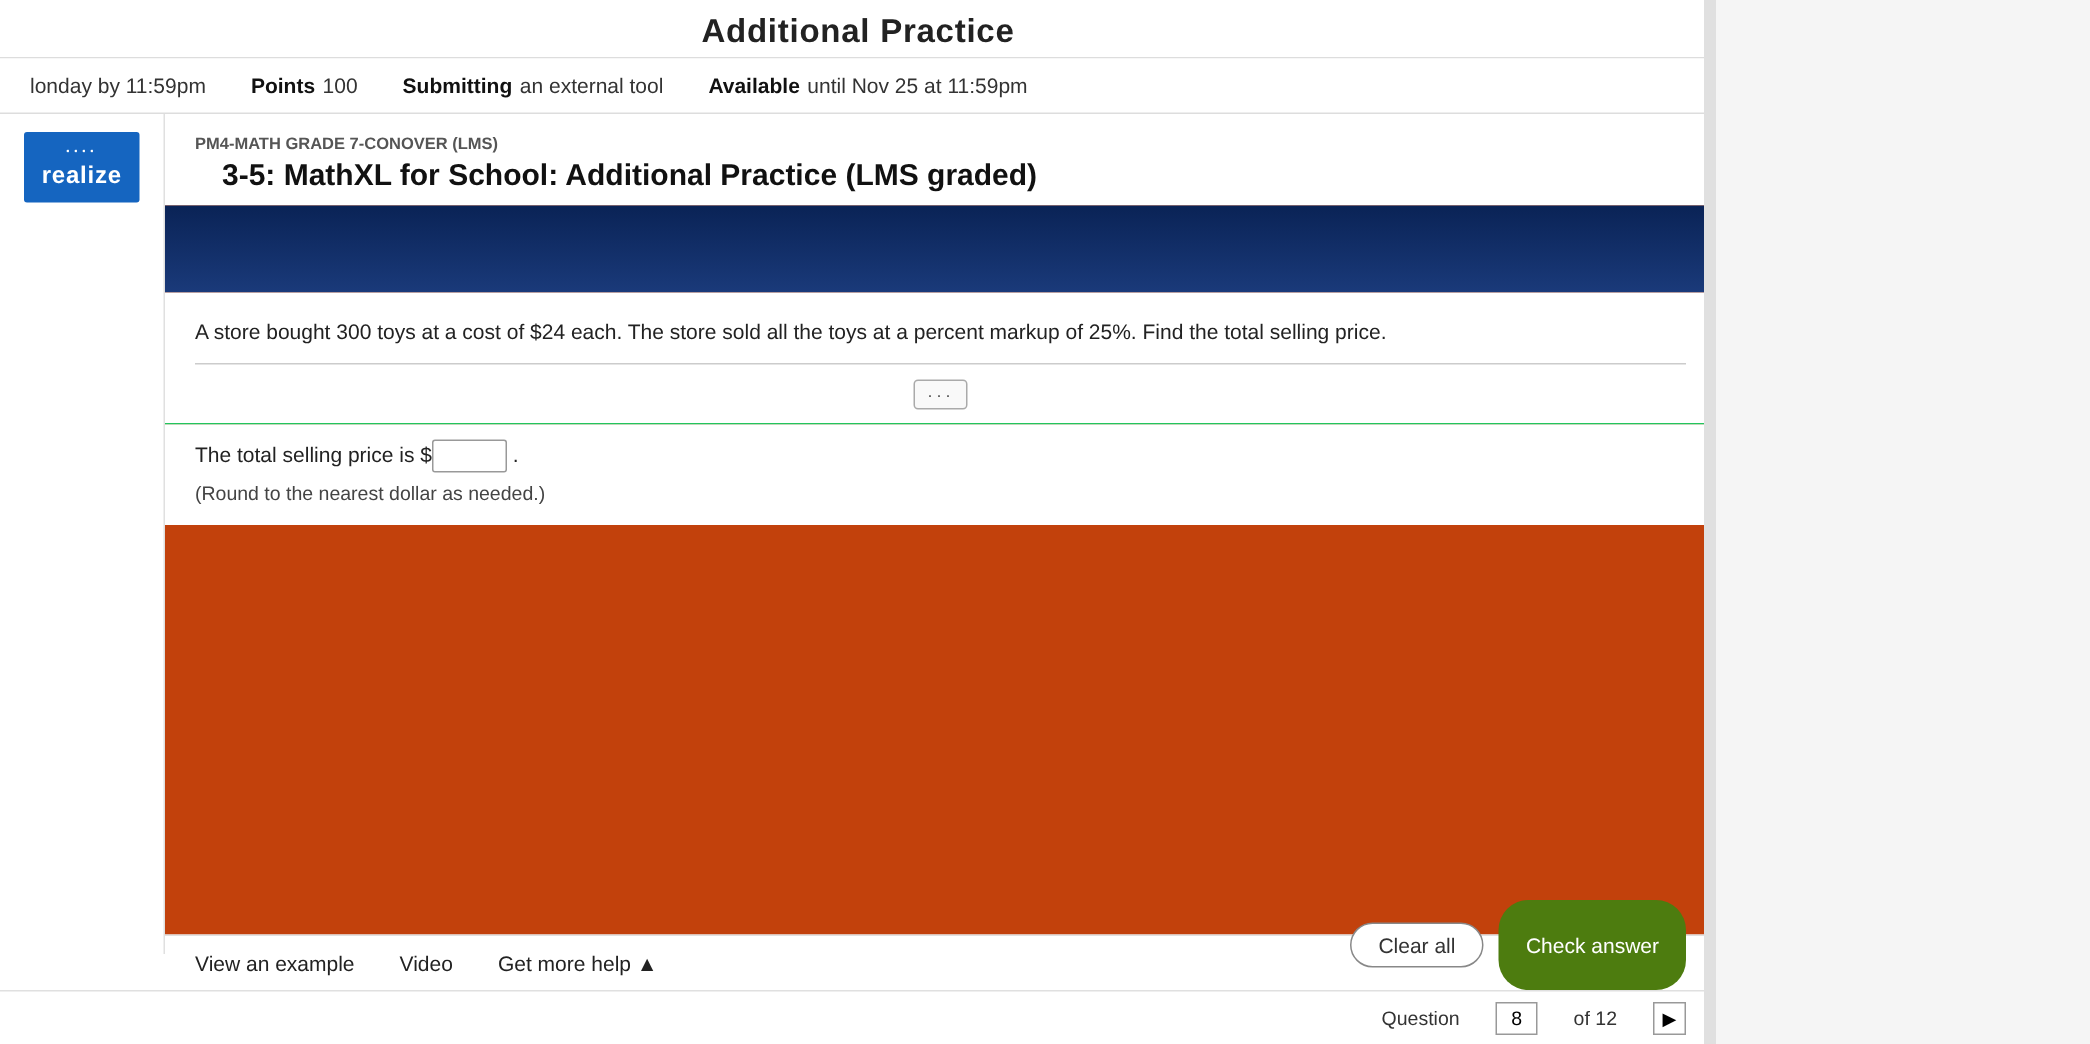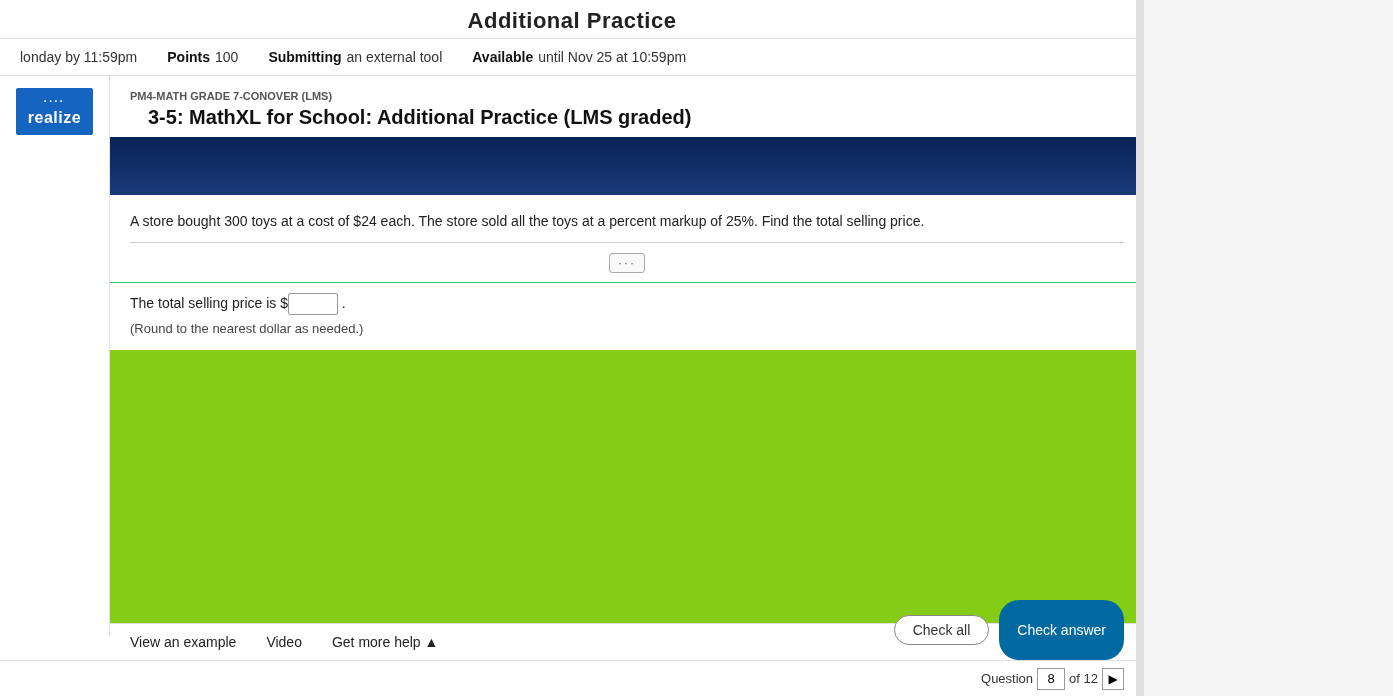--- a/index.html
+++ b/index.html
@@ -85,21 +85,21 @@
       line-height: 1.2;
     }
     .realize-logo .dots {
       font-size: 10px;
       letter-spacing: 2px;
     }
 
     
     .main-panel {
       flex: 1;
-      background: #84cc16;
+      background: #c2410c;
       padding: 0;
     }
 
     
     .assignment-header {
       padding: 14px 20px 8px 20px;
       background: #fff;
     }
     .assignment-course {
       font-size: 11px;
@@ -219,41 +219,41 @@
       background: #fff;
       font-size: 14px;
       color: #333;
       cursor: pointer;
       white-space: nowrap;
     }
     .check-answer-btn {
       border: none;
       border-radius: 20px;
       padding: 22px 18px;
-      background: #0369a1;
+      background: #4d7c0f;
       font-size: 14px;
       color: #fff;
       cursor: pointer;
       white-space: nowrap;
     }
 
     
     .bottom-nav {
       position: absolute;
       bottom: 0;
       left: 0;
       right: 0;
       height: 36px;
       background: #fff;
       border-top: 1px solid #e0e0e0;
       display: flex;
       align-items: center;
       justify-content: flex-end;
       padding: 0 20px;
-      gap: 4px;
+      gap: 24px;
     }
     .question-label {
       font-size: 13px;
       color: #333;
     }
     .question-num-input {
       width: 28px;
       height: 22px;
       border: 1px solid #999;
       text-align: center;
@@ -301,21 +301,21 @@
     <span class="meta-item">
       <span class="meta-label">Points</span>
       <span class="meta-value">100</span>
     </span>
     <span class="meta-item">
       <span class="meta-label">Submitting</span>
       <span class="meta-value">an external tool</span>
     </span>
     <span class="meta-item">
       <span class="meta-label">Available</span>
-      <span class="meta-value">until Nov 25 at 10:59pm</span>
+      <span class="meta-value">until Nov 25 at 11:59pm</span>
     </span>
   </div>
 
   <div class="content-area">
 
     <div class="sidebar">
       <div class="realize-logo">
         <div class="dots">····</div>
         <div>realize</div>
       </div>
@@ -349,21 +349,21 @@
     </div>
   </div>
 
   <div class="help-bar">
     <a class="help-link">View an example</a>
     <a class="help-link">Video</a>
     <a class="help-link">Get more help ▲</a>
   </div>
 
   <div class="actions-right">
-    <button class="clear-all-btn">Check all</button>
+    <button class="clear-all-btn">Clear all</button>
     <button class="check-answer-btn">Check answer</button>
   </div>
 
   <div class="bottom-nav">
     <span class="question-label">Question</span>
     <input class="question-num-input" type="text" value="8" style="">
     <span class="of-total">of 12</span>
     <div class="nav-arrow">▶</div>
   </div>
 

